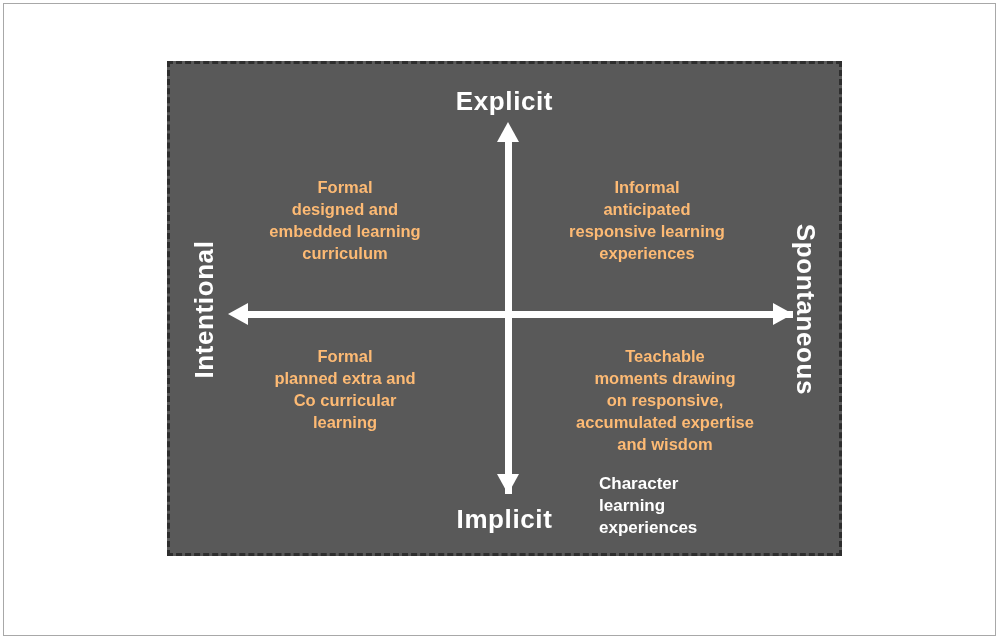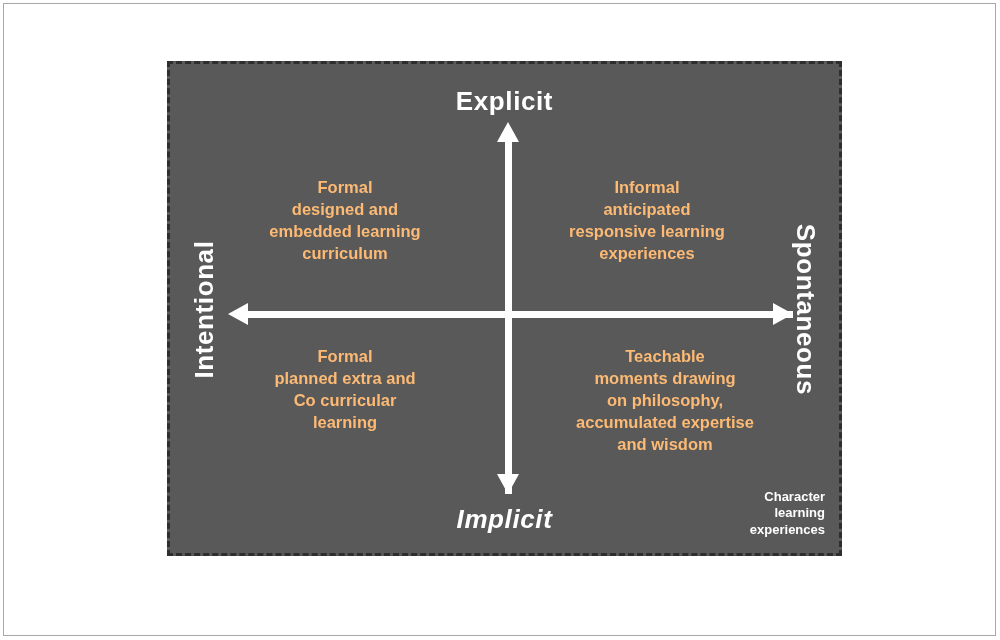--- a/index.html
+++ b/index.html
@@ -102,21 +102,20 @@
     left: 0;
     top: 22px;
     width: 669px;
     text-align: center;
   }
   #label-implicit {
     left: 0;
     top: 440px;
     width: 669px;
     text-align: center;
-    font-style: italic;
   }
   #label-intentional {
     left: -66px;
     top: 230px;
     width: 200px;
     text-align: center;
     transform: rotate(-90deg);
   }
   #label-spontaneous {
     left: 535px;
@@ -153,28 +152,27 @@
   }
   #quadrant-bottom-right {
     left: 350px;
     top: 282px;
     width: 290px;
   }
 
   
   #corner-caption {
     position: absolute;
-    right: 14px;
+    right: 0;
     bottom: 14px;
     width: 240px;
     color: #ffffff;
-    font-size: 13px;
+    font-size: 17px;
     font-weight: bold;
     line-height: 1.29;
-    text-align: right;
     white-space: pre-line;
   }
 </style>
 </head>
 <body>
 
 <div id="page-frame">
 
   <div id="matrix-panel">
 
@@ -197,21 +195,21 @@
     <div class="quadrant-text" id="quadrant-top-right">Informal
 anticipated
 responsive learning
 experiences</div>
     <div class="quadrant-text" id="quadrant-bottom-left">Formal
 planned extra and
 Co curricular
 learning</div>
     <div class="quadrant-text" id="quadrant-bottom-right">Teachable
 moments drawing
-on philosophy,
+on responsive,
 accumulated expertise
 and wisdom</div>
 
     <div id="corner-caption">Character
 learning
 experiences</div>
 
   </div>
 </div>
 

